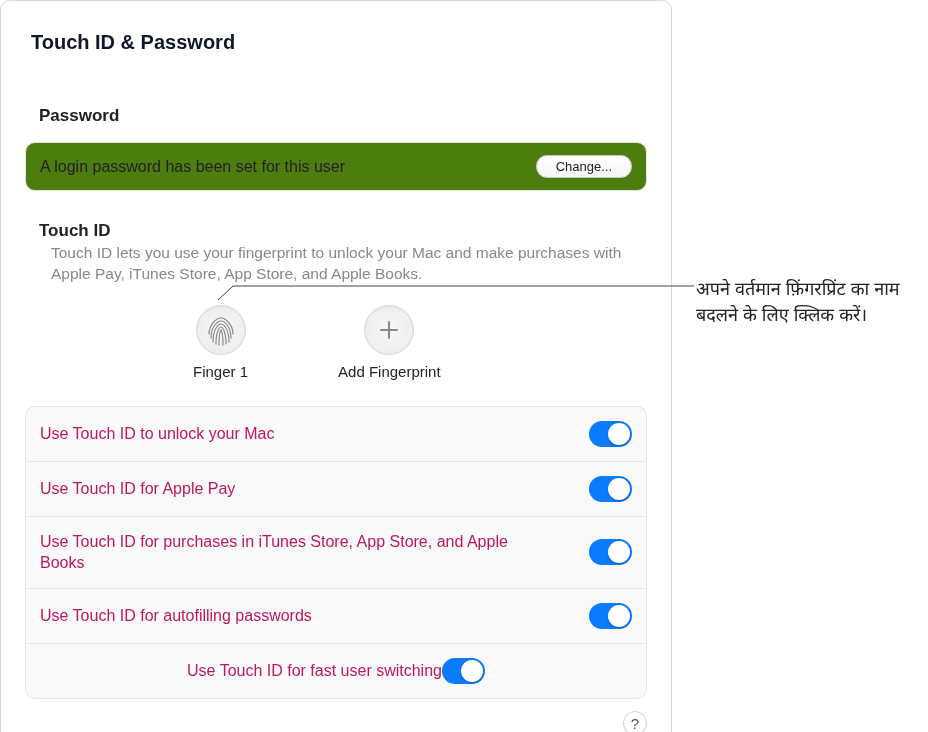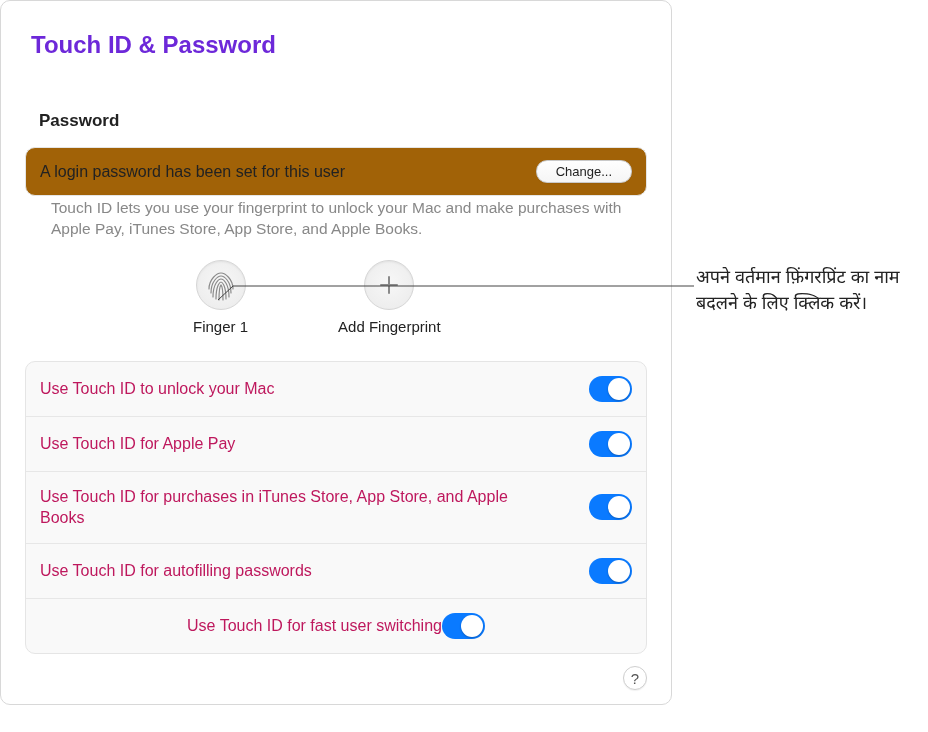--- a/index.html
+++ b/index.html
@@ -13,36 +13,36 @@
     .panel {
       width: 672px;
       background: #fff;
       border: 1px solid #d8d8d8;
       border-radius: 10px;
       padding: 0;
       position: relative;
       margin-left: 0;
     }
     .panel-title {
-      font-size: 24px;
+      font-size: 20px;
       font-weight: 700;
-      color: #6d28d9;
+      color: #0f172a;
       padding: 30px 30px 8px 30px;
     }
     .section-label {
       font-size: 17px;
       font-weight: 700;
       color: #222;
       padding: 44px 30px 8px 38px;
     }
     .card {
       margin: 8px 24px 0 24px;
       border: 1px solid #e5e5e5;
       border-radius: 10px;
-      background: #a16207;
+      background: #4d7c0f;
       padding: 0;
     }
     .password-row {
       display: flex;
       align-items: center;
       justify-content: space-between;
       padding: 12px 14px 12px 14px;
     }
     .password-text {
       font-size: 16px;
@@ -156,21 +156,21 @@
       bottom: 14px;
       box-shadow: 0 1px 1px rgba(0,0,0,0.06);
     }
     .panel-inner {
       padding-bottom: 50px;
       position: relative;
     }
     .callout {
       position: absolute;
       left: 696px;
-      top: 264px;
+      top: 276px;
       width: 224px;
       font-size: 18px;
       color: #222;
       line-height: 1.45;
     }
     .callout-line {
       position: absolute;
       pointer-events: none;
     }
   </style>
@@ -184,20 +184,21 @@
 
     <div class="section-label">Password</div>
 
     <div class="card">
       <div class="password-row">
         <div class="password-text">A login password has been set for this user</div>
         <button class="btn">Change...</button>
       </div>
     </div>
 
+    <div class="touchid-section-label">Touch ID</div>
     <div class="touchid-desc">Touch ID lets you use your fingerprint to unlock your Mac and make purchases with Apple Pay, iTunes Store, App Store, and Apple Books.</div>
 
     <div class="fingerprint-row">
       <div class="fingerprint-item">
         <div class="fp-circle">
           <svg width="36" height="36" viewBox="0 0 36 36">
             <g fill="none" stroke="#8a8a8a" stroke-width="1.2" stroke-linecap="round">
               <path d="M6 22 C6 12, 14 6, 18 6 C22 6, 30 12, 30 22"></path>
               <path d="M8 26 C8 14, 15 9, 18 9 C21 9, 28 14, 28 26"></path>
               <path d="M10 30 C10 16, 16 12, 18 12 C20 12, 26 16, 26 30"></path>

